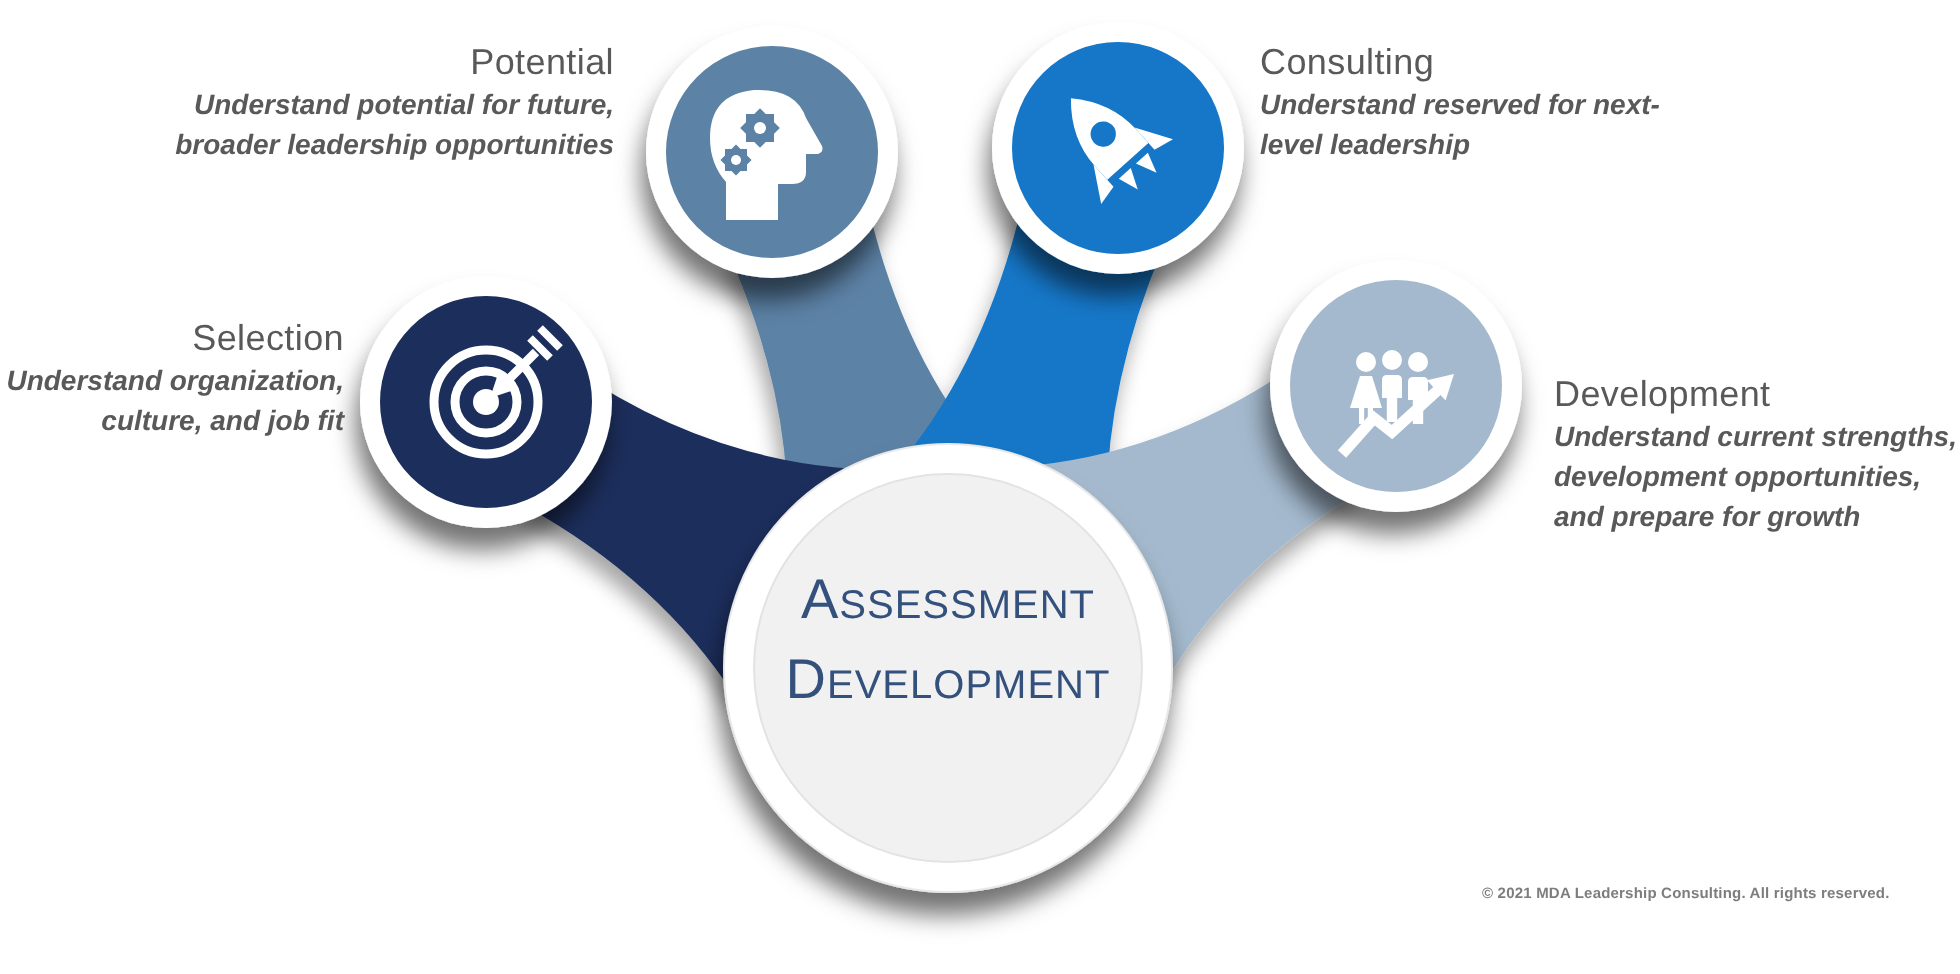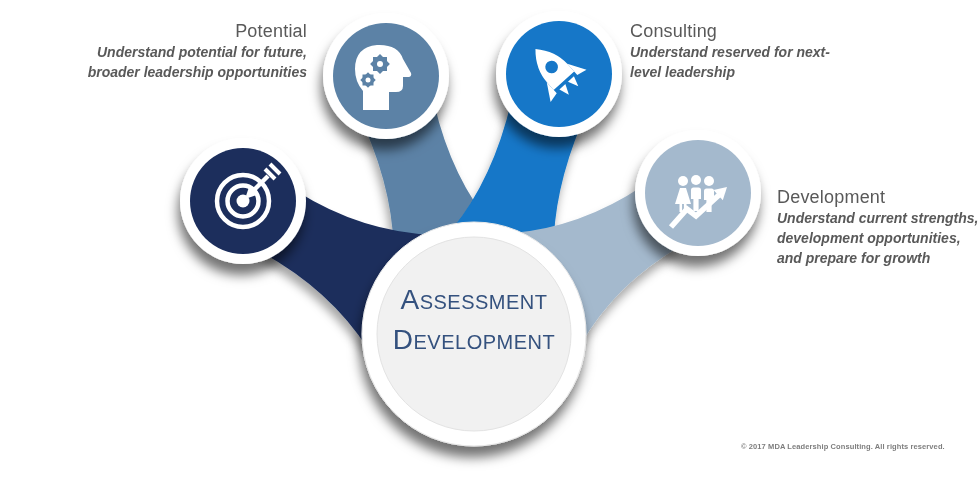--- a/index.html
+++ b/index.html
@@ -113,20 +113,25 @@
         <polygon points="727,187 722.8,200.3 713.5,190.1"></polygon>
       </g>
     </g>
 
     <g filter="url(#shadowA)">
       <circle cx="474" cy="334" r="112" fill="#ffffff" stroke="#e9e9e9" stroke-width="1"></circle>
       <circle cx="474" cy="334" r="97" stroke="#e3e3e3" stroke-width="1" fill="#f1f1f1"></circle>
     </g>
   </svg>
 
+  <div class="block block-selection align-right">
+    <div class="heading">Selection</div>
+    <div class="desc-line">Understand organization,</div>
+    <div class="desc-line">culture, and job fit</div>
+  </div>
 
   <div class="block block-potential align-right">
     <div class="heading">Potential</div>
     <div class="desc-line">Understand potential for future,</div>
     <div class="desc-line">broader leadership opportunities</div>
   </div>
 
   <div class="block block-readiness">
     <div class="heading">Consulting</div>
     <div class="desc-line">Understand reserved for next-</div>
@@ -138,14 +143,14 @@
     <div class="desc-line">Understand current strengths,</div>
     <div class="desc-line">development opportunities,</div>
     <div class="desc-line">and prepare for growth</div>
   </div>
 
   <div class="center-label">
     <div>Assessment</div>
     <div>Development</div>
   </div>
 
-  <div class="copyright">© 2017 MDA Leadership Consulting. All rights reserved.</div>
+  <div class="copyright">© 2021 MDA Leadership Consulting. All rights reserved.</div>
 </div>
 
 </body></html>

